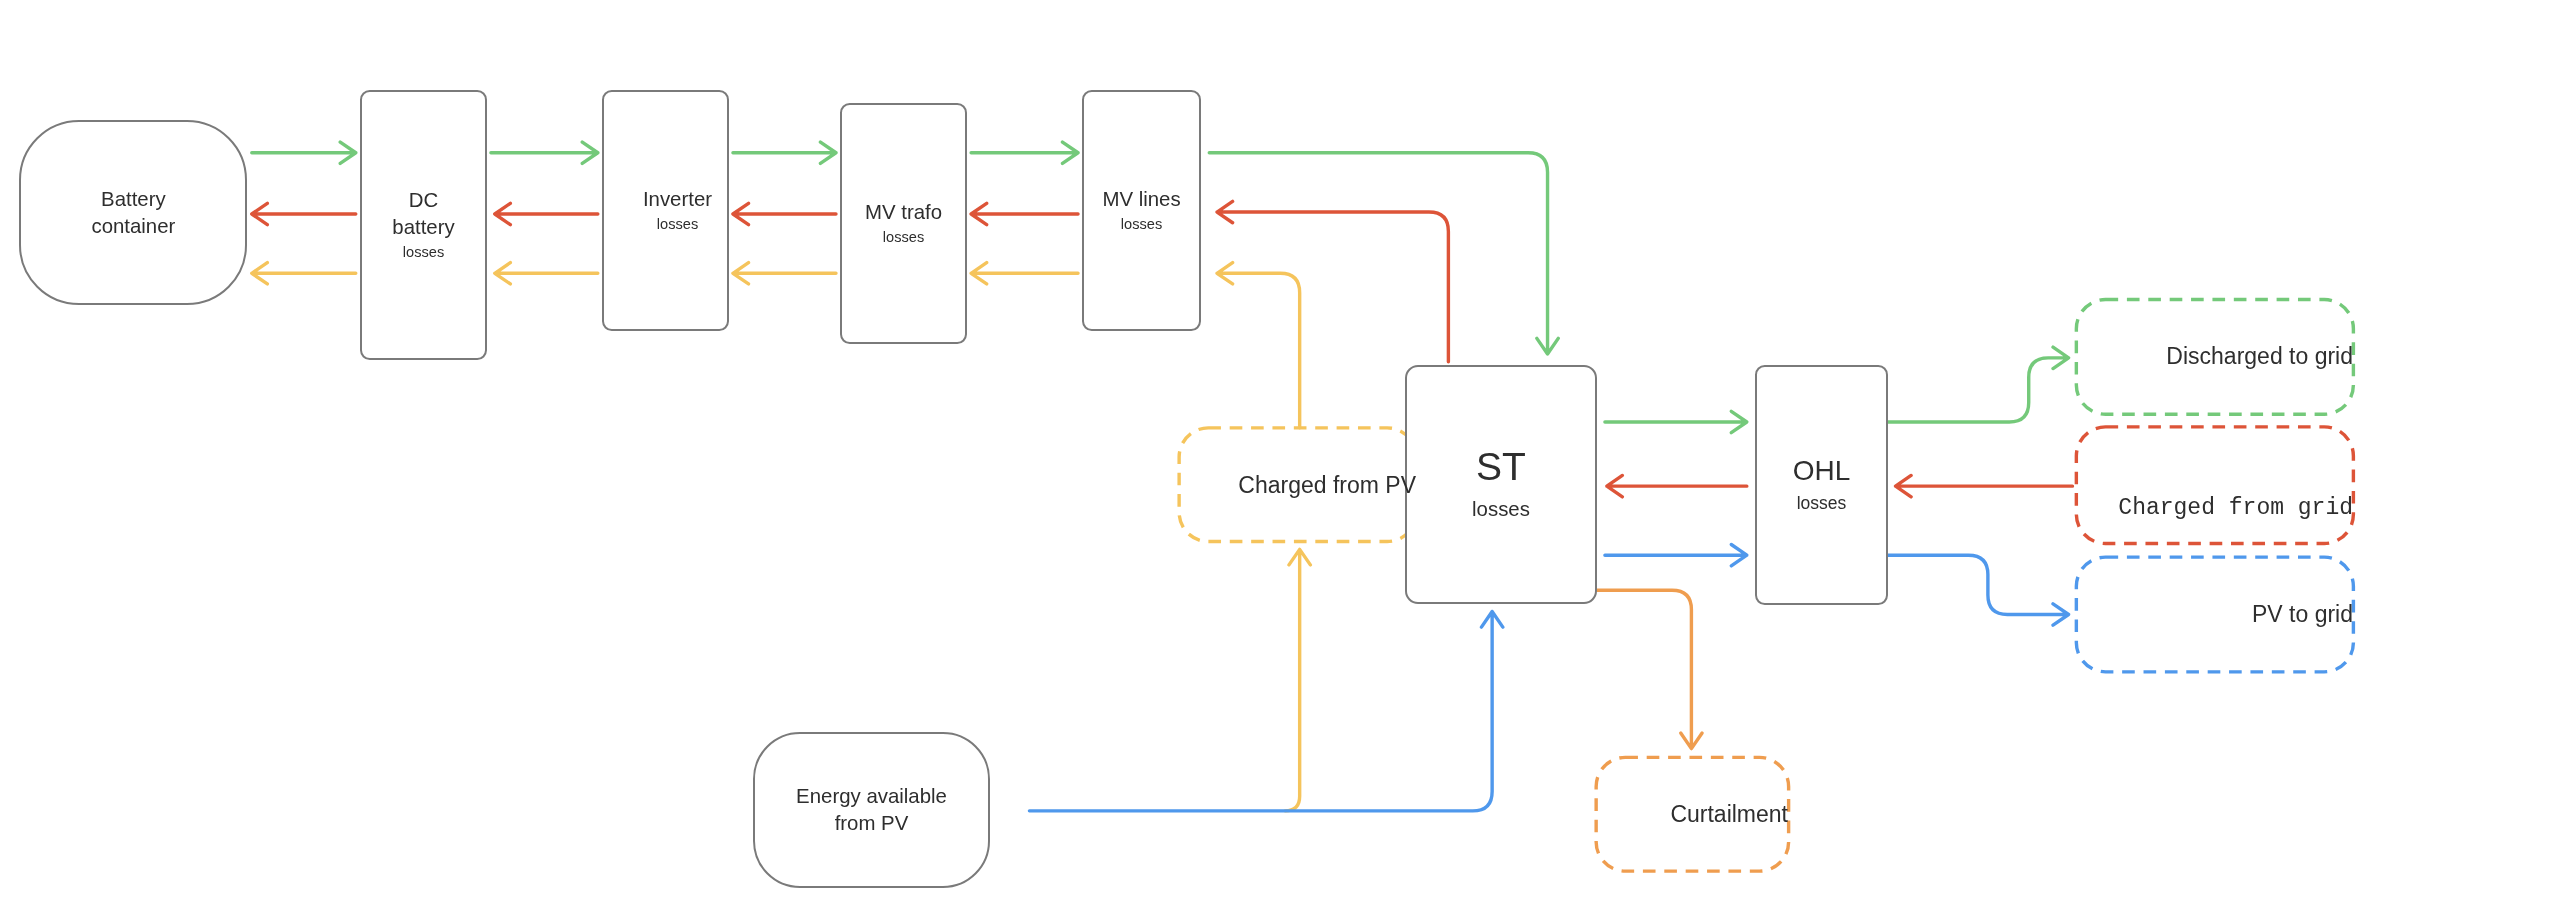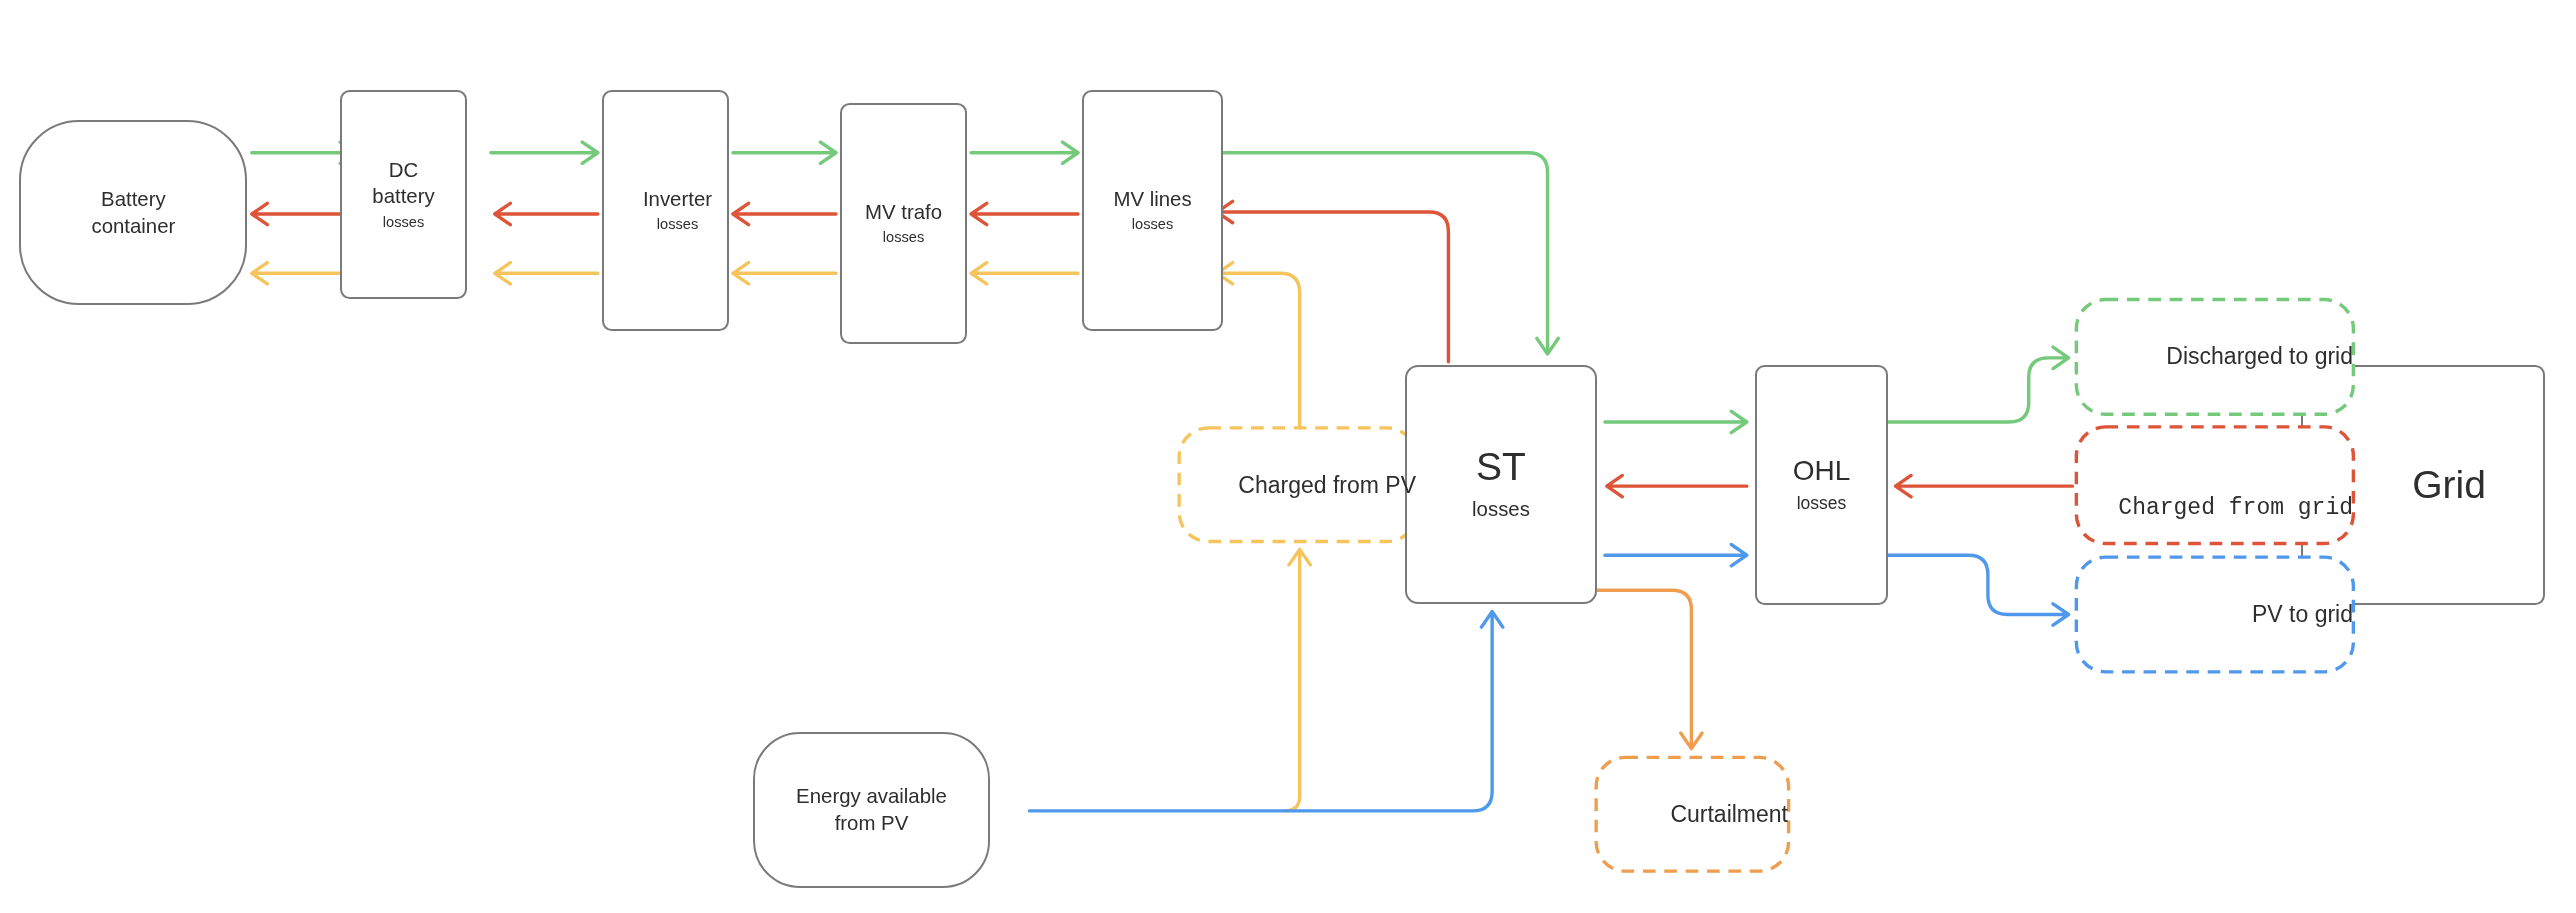--- a/index.html
+++ b/index.html
@@ -44,23 +44,20 @@
   .flow.yellow{stroke:#f5c45c;}
   .flow.blue{stroke:#4f98ec;}
   .flow.orange{stroke:#ef9d4f;}
   .dashedbox{fill:#ffffff;stroke-width:3.5;}
 </style>
 </head>
 <body>
 
 <div class="stage">
 
-  <div class="gridbox" style="left:2301px;top:365px;width:244px;height:240px;">
-    <span class="title">Grid</span>
-  </div>
 
   <svg class="arrows" width="2576" height="914" viewBox="0 0 2650 940">
 
     <rect class="dashedbox" x="2136" y="308" width="285" height="118" rx="30" stroke="#74c97a" stroke-dasharray="13 9"></rect>
     <rect class="dashedbox" x="2136" y="439" width="285" height="120" rx="30" stroke="#dd5438" stroke-dasharray="13 9"></rect>
     <rect class="dashedbox" x="2136" y="573" width="285" height="118" rx="30" stroke="#4f98ec" stroke-dasharray="13 9"></rect>
     <rect class="dashedbox" x="1213" y="440" width="244" height="117" rx="30" stroke="#f5c45c" stroke-dasharray="13 9"></rect>
     <rect class="dashedbox" x="1642" y="779" width="198" height="117" rx="30" stroke="#ef9d4f" stroke-dasharray="13 9"></rect>
 
     <path class="flow green" d="M259,157 H366 M350,146 L366,157 L350,168"></path>
@@ -91,37 +88,37 @@
     <path class="flow blue" d="M1942,571 L2025,571 Q2045,571 2045,591 L2045,612 Q2045,632 2065,632 L2128,632 M2112,621 L2128,632 L2112,643"></path>
 
     <path class="flow orange" d="M1643,607 L1720,607 Q1740,607 1740,627 L1740,770 M1729,754 L1740,770 L1751,754"></path>
   </svg>
 
   <div class="node squircle" style="left:19.4px;top:120px;width:228px;height:185px;">
     <span class="title">Battery
 container</span>
   </div>
 
-  <div class="node" style="left:340px;top:90px;width:127px;height:209px;">
+  <div class="node" style="left:360px;top:90px;width:127px;height:270px;">
     <span class="title">DC
 battery</span>
     <span class="sub">losses</span>
   </div>
 
   <div class="node" style="left:602px;top:90px;width:127px;height:241px;padding-left:24px;">
     <span class="title">Inverter</span>
     <span class="sub">losses</span>
   </div>
 
   <div class="node" style="left:840px;top:103px;width:127px;height:241px;">
     <span class="title">MV trafo</span>
     <span class="sub">losses</span>
   </div>
 
-  <div class="node" style="left:1082px;top:90px;width:141px;height:241px;">
+  <div class="node" style="left:1082px;top:90px;width:119px;height:241px;">
     <span class="title">MV lines</span>
     <span class="sub">losses</span>
   </div>
 
   <div class="node big" style="left:1405px;top:365px;width:192px;height:239px;border-radius:13px;">
     <span class="title">ST</span>
     <span class="sub">losses</span>
   </div>
 
   <div class="node med" style="left:1755px;top:365px;width:133px;height:240px;">

